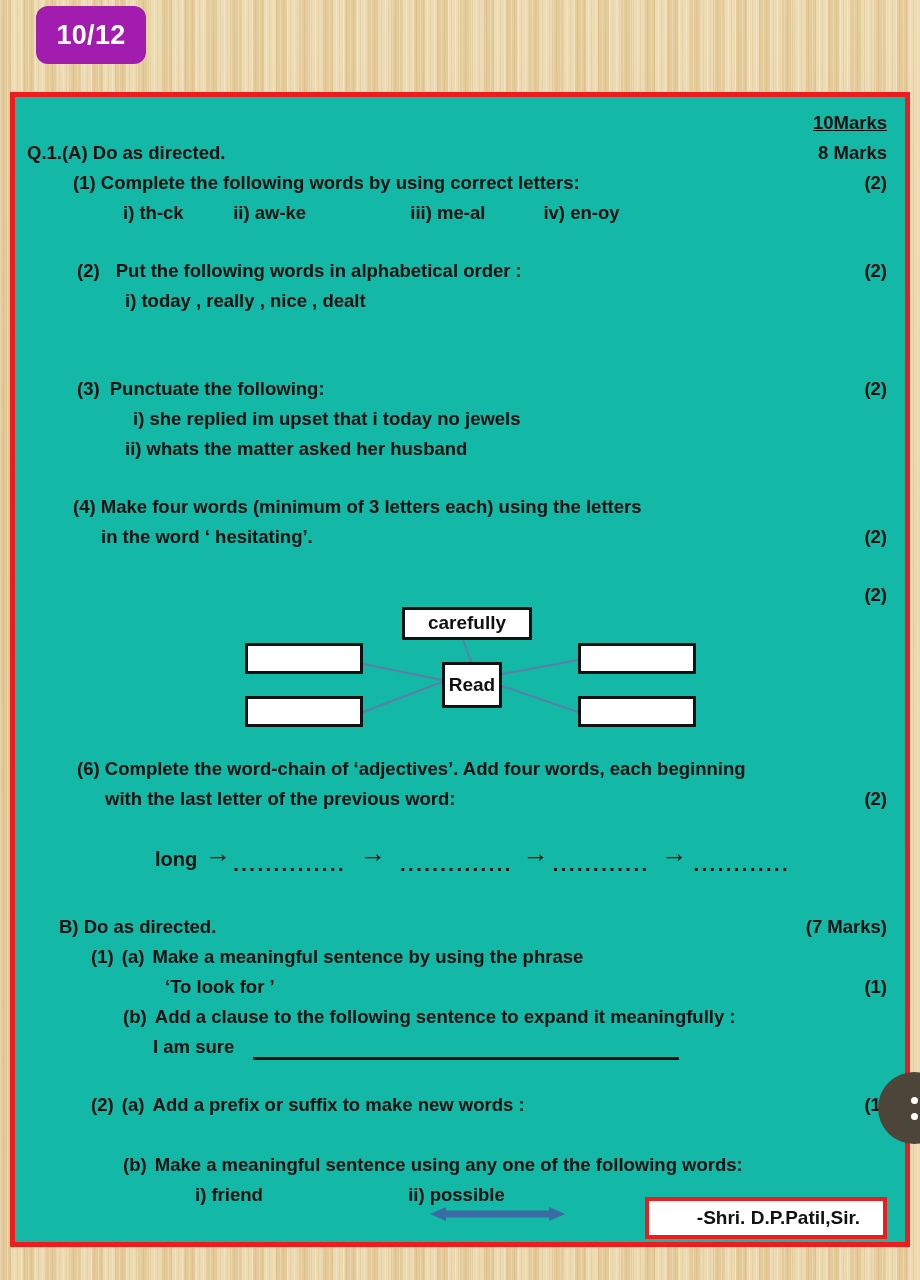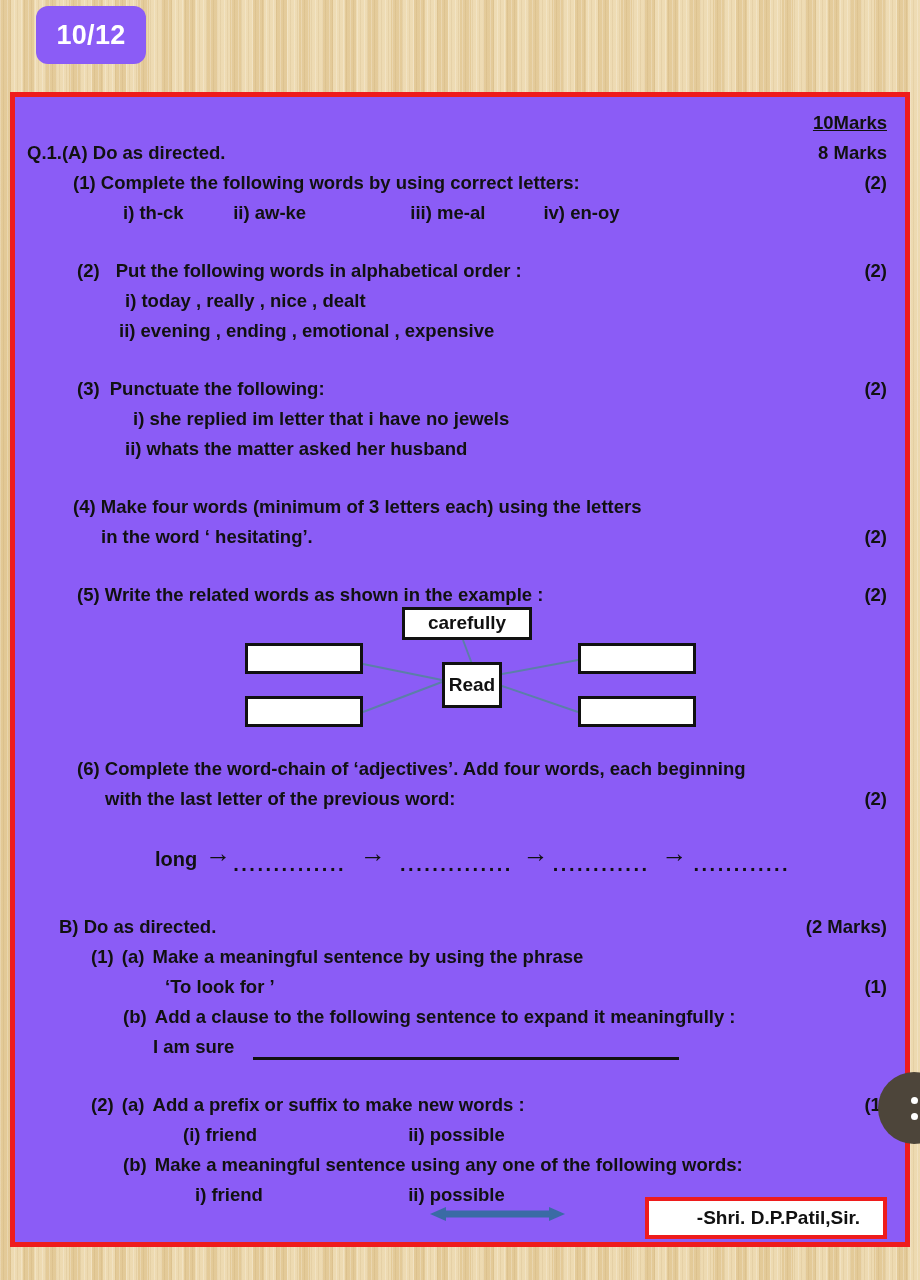--- a/index.html
+++ b/index.html
@@ -39,21 +39,21 @@
     width: 920px;
     height: 92px;
   }
 
   .slide-badge {
     position: absolute;
     left: 36px;
     top: 6px;
     width: 110px;
     height: 58px;
-    background: #8b5cf6;
+    background: #a21caf;
     border-radius: 12px;
     color: #ffffff;
     font-size: 27px;
     font-weight: 600;
     display: flex;
     align-items: center;
     justify-content: center;
     letter-spacing: 0.3px;
   }
 
@@ -78,21 +78,21 @@
     font-family: "Liberation Serif", serif;
   }
 
   
   .sheet {
     position: absolute;
     left: 10px;
     top: 92px;
     width: 900px;
     height: 1155px;
-    background: #8b5cf6;
+    background: #14b8a6;
     border: 5px solid #ee1c1c;
   }
 
   .sheet-inner {
     position: relative;
     width: 100%;
     height: 100%;
     padding: 0;
     color: #111111;
     font-size: 18.5px;
@@ -251,41 +251,36 @@
       <span style="display:inline-block; width:128px;margin-left:32px;">iii) me-al</span>
       <span>iv)  en-oy</span>
     </div>
 
     <div class="row" style="left:62px; top:162px;">
       <span>(2)</span>
       <span style="margin-left:11px;">Put the following words in alphabetical order :</span>
     </div>
     <div class="marks-col" style="top:162px;">(2)</div>
     <div class="row" style="left:110px; top:192px;">i) today ,  really ,  nice ,  dealt</div>
-    <div class="row" style="left:104px; top:222px;">ii) evening ,  ending  ,  emotional  ,  expensive</div>
 
     <div class="row" style="left:62px; top:280px;">
       <span>(3)</span>
       <span style="margin-left:5px;">Punctuate the following:</span>
     </div>
     <div class="marks-col" style="top:280px;">(2)</div>
-    <div class="row" style="left:118px; top:310px;">i) she replied im letter that i have no jewels</div>
+    <div class="row" style="left:118px; top:310px;">i) she replied im upset that i today no jewels</div>
     <div class="row" style="left:110px; top:340px;">ii) whats the matter asked her husband</div>
 
     <div class="row" style="left:58px; top:398px;">
       <span>(4)</span>
       <span>Make four words (minimum of 3 letters each) using the letters</span>
     </div>
     <div class="row" style="left:86px; top:428px;">in the word ‘ hesitating’.</div>
     <div class="marks-col" style="top:428px;">(2)</div>
 
-    <div class="row" style="left:62px; top:486px;">
-      <span>(5)</span>
-      <span>Write the related words as shown in the example :</span>
-    </div>
     <div class="marks-col" style="top:486px;">(2)</div>
 
     <div class="diagram">
       <svg width="500" height="125">
         <line x1="243" y1="38" x2="252" y2="62" stroke="#5b7fa8" stroke-width="2"></line>
         <line x1="143" y1="62" x2="222" y2="78" stroke="#5b7fa8" stroke-width="2"></line>
         <line x1="143" y1="110" x2="222" y2="80" stroke="#5b7fa8" stroke-width="2"></line>
         <line x1="282" y1="72" x2="358" y2="58" stroke="#5b7fa8" stroke-width="2"></line>
         <line x1="282" y1="84" x2="358" y2="110" stroke="#5b7fa8" stroke-width="2"></line>
       </svg>
@@ -313,21 +308,21 @@
       <span class="chain-dots">..............</span>
       <span class="chain-arrow" style="margin-left:14px;">→</span>
       <span class="chain-dots" style="margin-left:12px;">..............</span>
       <span class="chain-arrow" style="margin-left:10px;">→</span>
       <span class="chain-dots" style="margin-left:2px;">............</span>
       <span class="chain-arrow" style="margin-left:12px;">→</span>
       <span class="chain-dots" style="margin-left:4px;">............</span>
     </div>
 
     <div class="row" style="left:44px; top:818px;">B) Do as directed.</div>
-    <div class="marks-col" style="top:818px;">(2 Marks)</div>
+    <div class="marks-col" style="top:818px;">(7 Marks)</div>
 
     <div class="row" style="left:76px; top:848px;">
       <span>(1)</span>
       <span style="margin-left:3px;">(a)</span>
       <span style="margin-left:3px;">Make a meaningful sentence by using the phrase</span>
     </div>
     <div class="row" style="left:150px; top:878px;">‘To look for ’</div>
     <div class="marks-col" style="top:878px;">(1)</div>
 
     <div class="row" style="left:108px; top:908px;">
@@ -337,24 +332,20 @@
     <div class="row" style="left:138px; top:938px;">I am sure</div>
     <div class="blank-rule" style="left:238px; top:960px; width:426px;"></div>
 
     <div class="row" style="left:76px; top:996px;">
       <span>(2)</span>
       <span style="margin-left:3px;">(a)</span>
       <span style="margin-left:3px;">Add a prefix or suffix to make new words :</span>
     </div>
     <div class="marks-col" style="top:996px;">(1)</div>
 
-    <div class="row" style="left:168px; top:1026px;">
-      <span style="display:inline-block; width:220px;">(i) friend</span>
-      <span>ii) possible</span>
-    </div>
 
     <div class="row" style="left:180px; top:1086px;">
       <span style="display:inline-block; width:208px;">i) friend</span>
       <span>ii) possible</span>
     </div>
     <div class="row" style="left:108px; top:1056px;">
       <span>(b)</span>
       <span style="margin-left:3px;">Make a meaningful sentence using any one of the following words:</span>
     </div>
 

